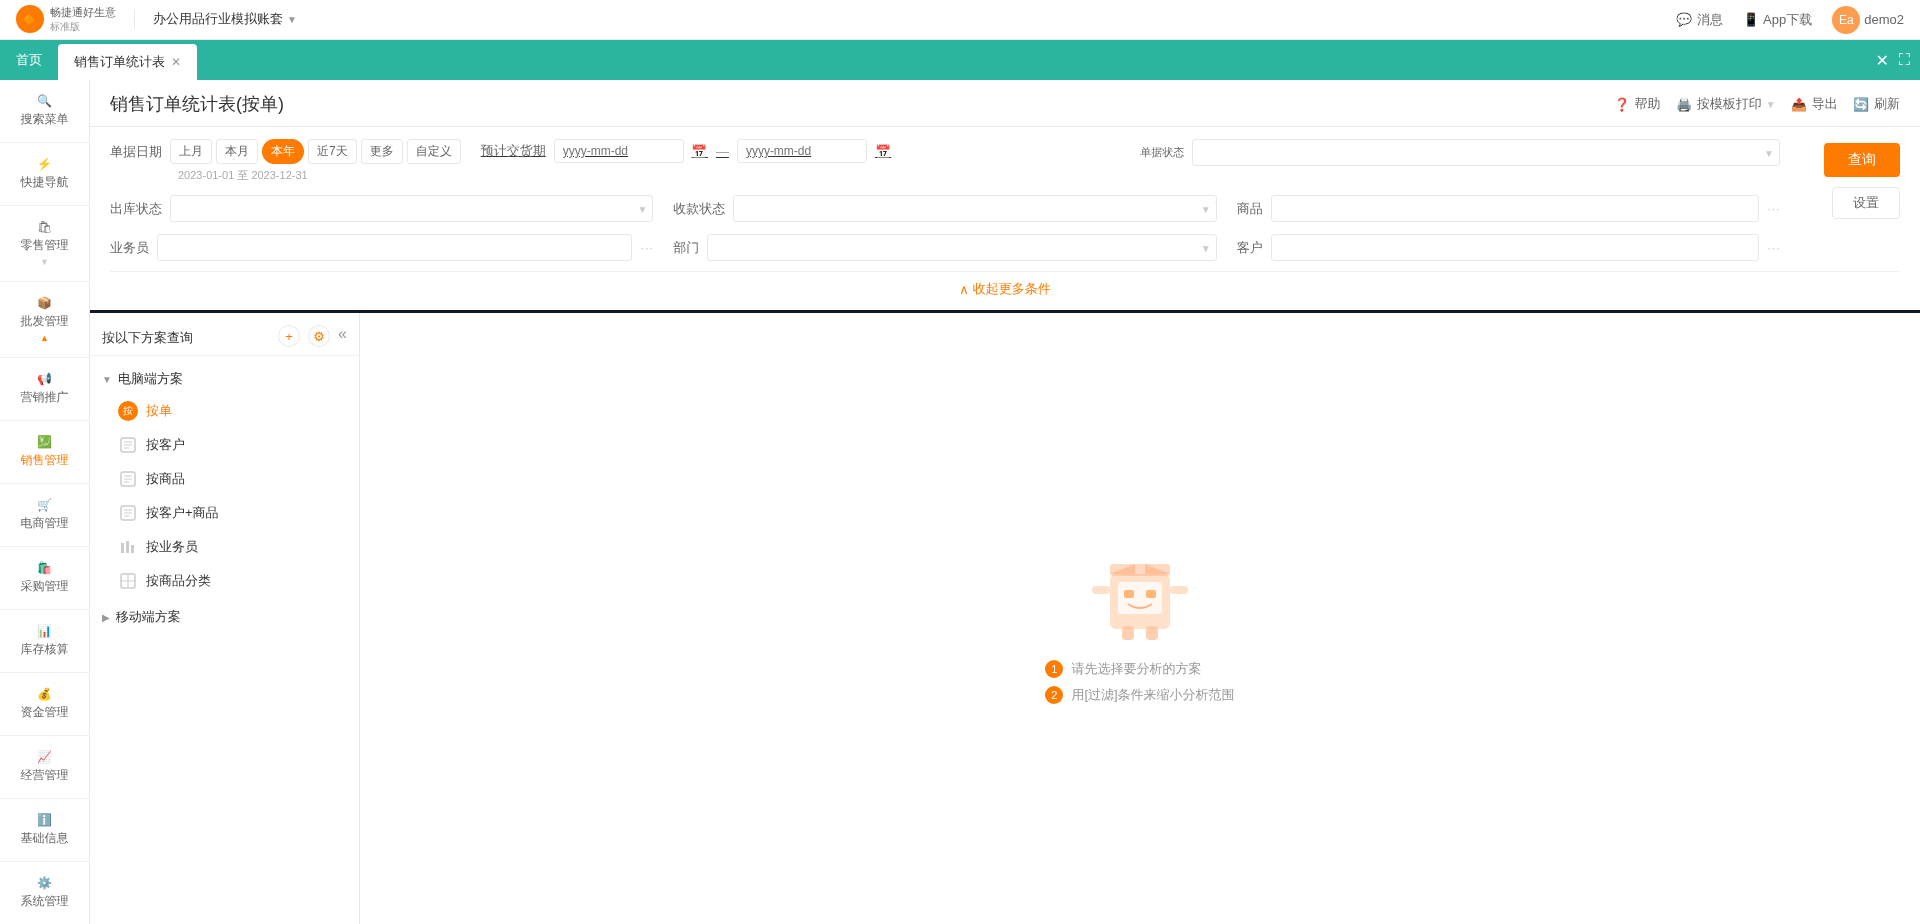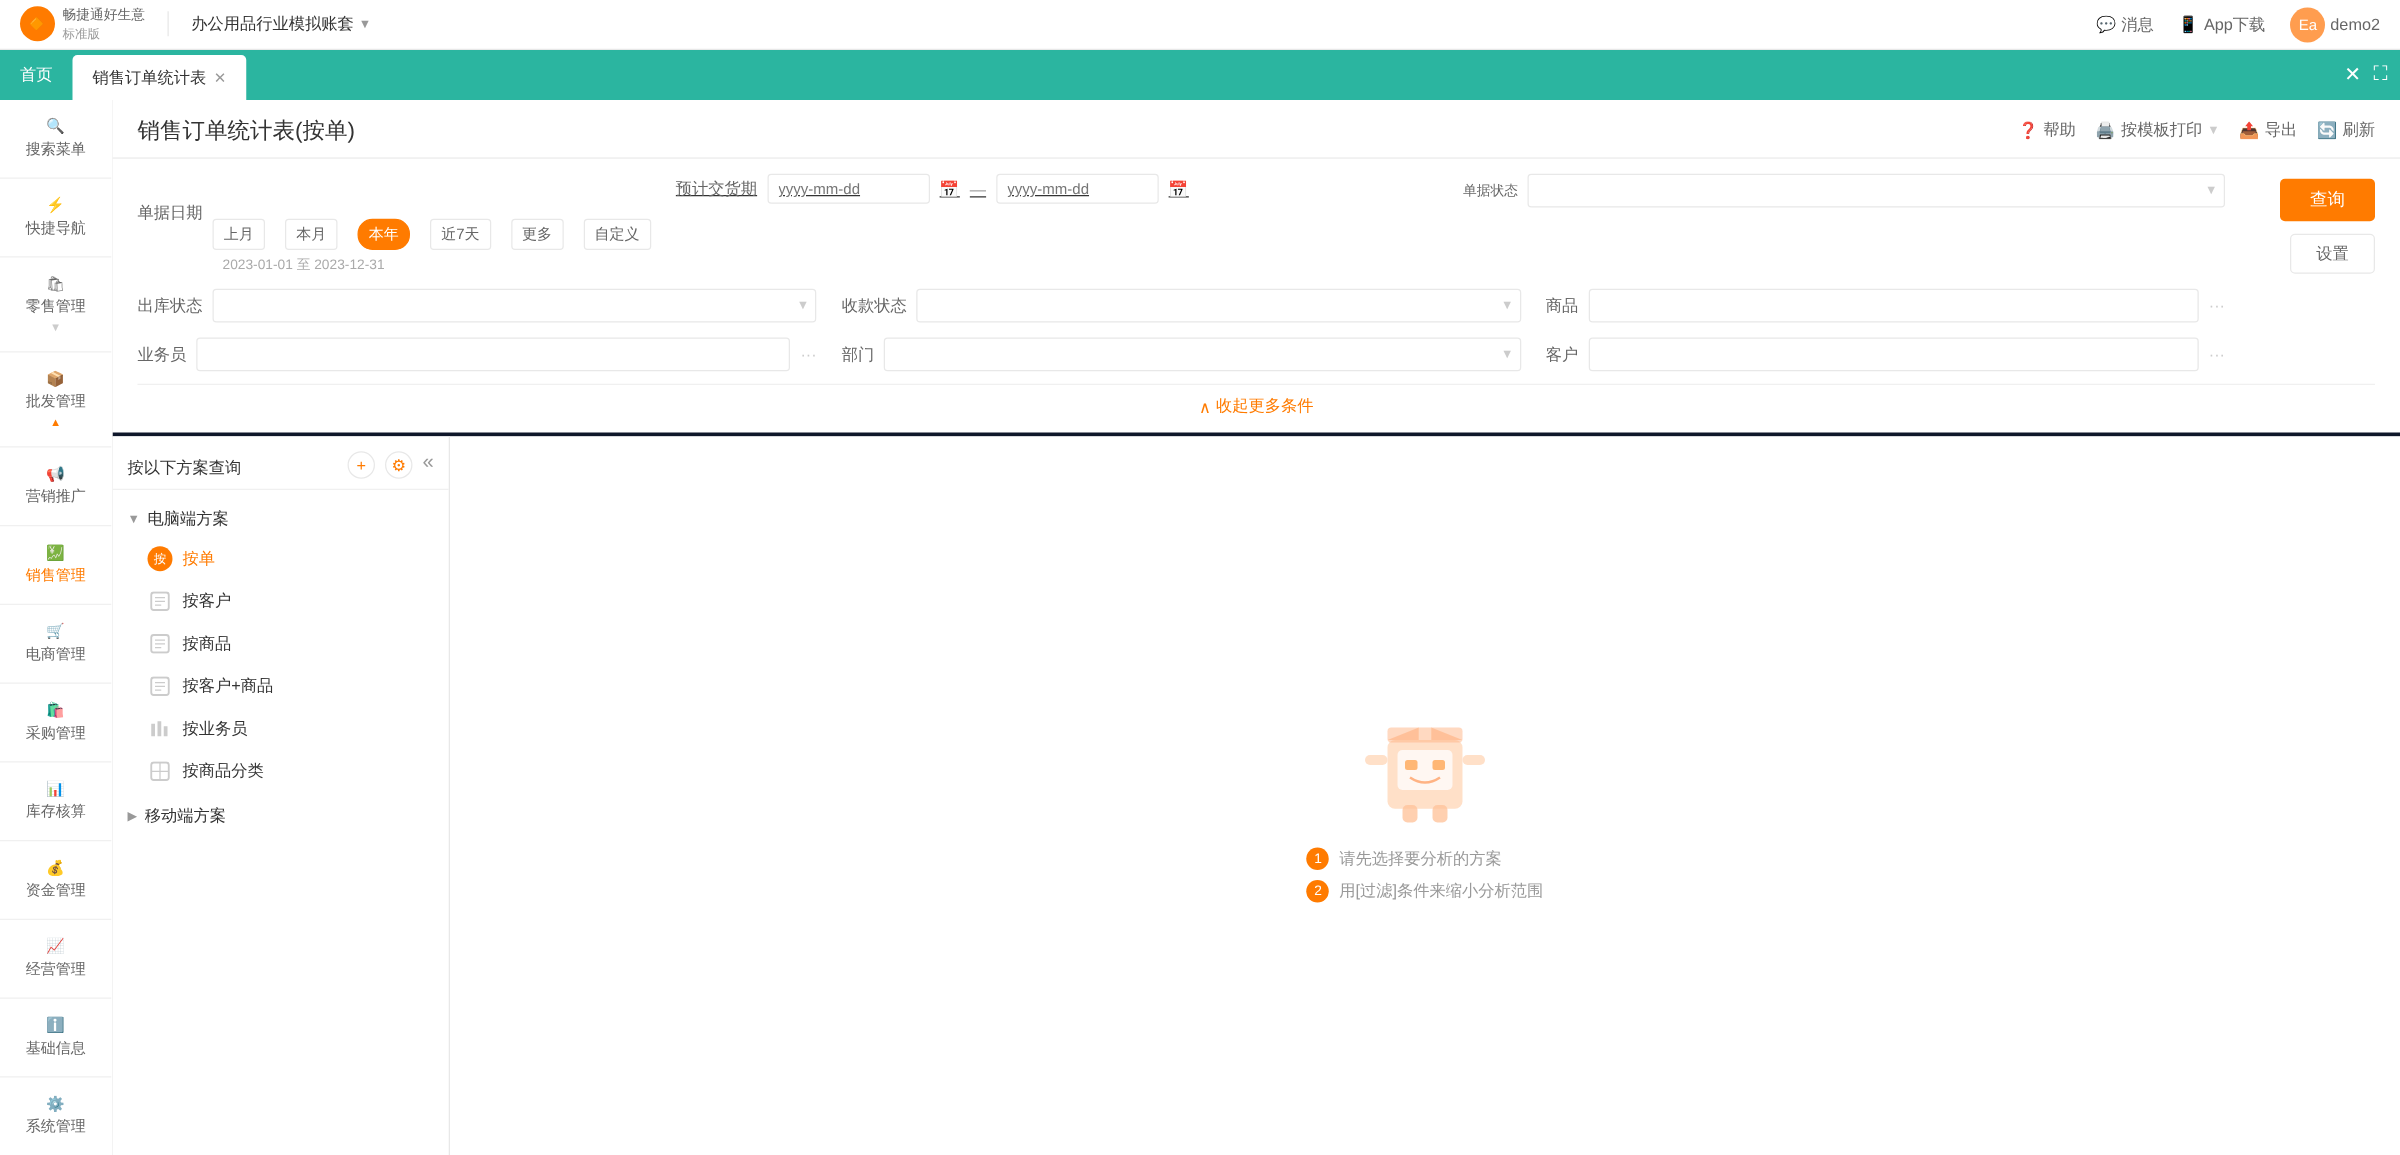--- a/index.html
+++ b/index.html
@@ -37,21 +37,21 @@
 
     
     .content-area { flex: 1; display: flex; flex-direction: column; overflow: hidden; background: #f5f5f5; }
 
     
     .page-header { background: white; padding: 12px 20px 0 20px; border-bottom: 1px solid #e8e8e8; flex-shrink: 0; }
     .page-title-row { display: flex; align-items: center; justify-content: space-between; padding-bottom: 10px; }
     .page-title { font-size: 18px; font-weight: 500; color: #333; }
     .page-header-actions { display: flex; align-items: center; gap: 16px; color: #666; font-size: 13px; }
     .page-header-action { display: flex; align-items: center; gap: 4px; cursor: pointer; }
-    .date-btns { display: flex; gap: 16px; margin-top: 36px; }
+    .date-btns { display: flex; gap: 4px; }
     .date-btn { padding: 3px 8px; border: 1px solid #e8e8e8; border-radius: 3px; cursor: pointer; font-size: 12px; color: #666; background: white; }
     .date-btn.active { background: #ff7b00; color: white; border-color: #ff7b00; border-radius: 12px; }
     .date-input { border: 1px solid #e8e8e8; border-radius: 3px; padding: 4px 8px; font-size: 12px; color: #999; width: 130px; }
     .scheme-panel { width: 270px; background: white; border-right: 1px solid #e8e8e8; padding: 12px 0; flex-shrink: 0; overflow-y: auto; }
     .scheme-panel-header { display: flex; align-items: flex-end; justify-content: space-between; padding: 0 12px 8px 12px; border-bottom: 1px solid #f0f0f0; }
     .scheme-panel-title { color: #333; font-size: 13px; font-weight: 500; }
     .scheme-panel-actions { display: flex; gap: 8px; }
     .scheme-btn { width: 22px; height: 22px; border-radius: 50%; border: 1px solid #e8e8e8; display: flex; align-items: center; justify-content: center; cursor: pointer; color: #ff7b00; font-size: 13px; background: white; }
     .scheme-collapse-btn { cursor: pointer; color: #999; font-size: 16px; }
 

